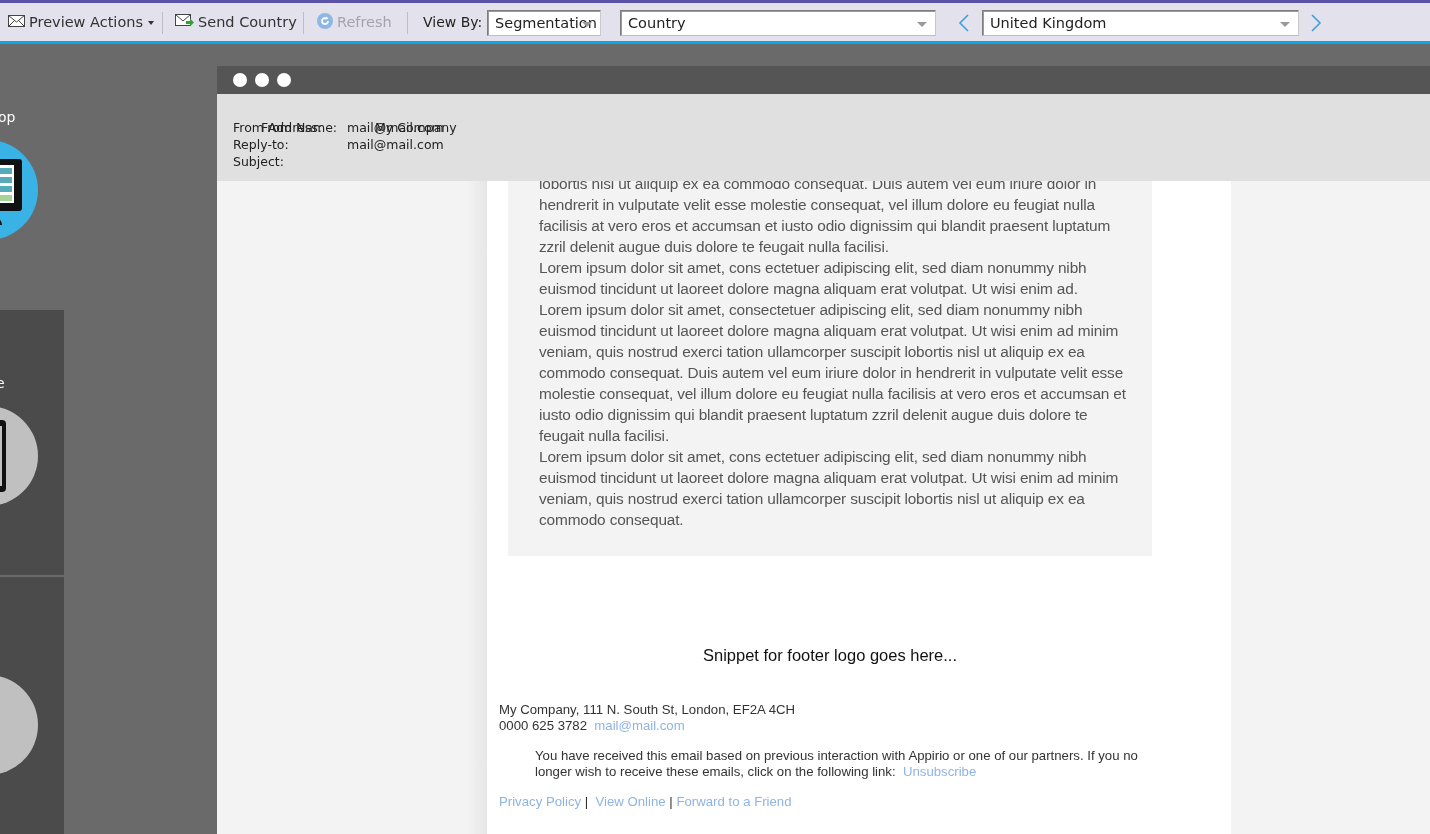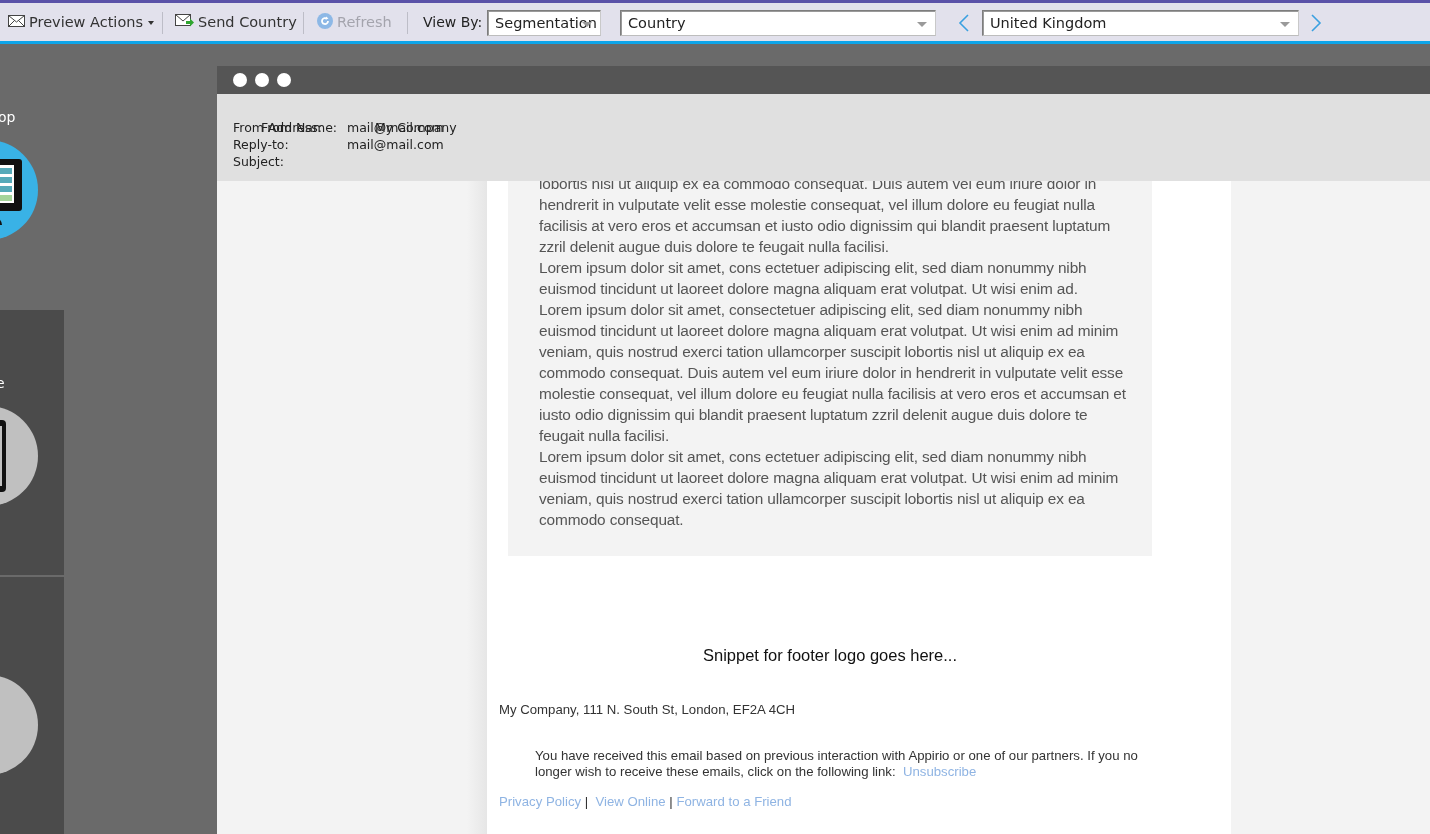--- a/index.html
+++ b/index.html
@@ -176,20 +176,24 @@
       <p>lobortis nisl ut aliquip ex ea commodo consequat. Duis autem vel eum iriure dolor in hendrerit in vulputate velit esse molestie consequat, vel illum dolore eu feugiat nulla facilisis at vero eros et accumsan et iusto odio dignissim qui blandit praesent luptatum zzril delenit augue duis dolore te feugait nulla facilisi.</p>
       <p>Lorem ipsum dolor sit amet, cons ectetuer adipiscing elit, sed diam nonummy nibh euismod tincidunt ut laoreet dolore magna aliquam erat volutpat. Ut wisi enim ad.</p>
       <p>Lorem ipsum dolor sit amet, consectetuer adipiscing elit, sed diam nonummy nibh euismod tincidunt ut laoreet dolore magna aliquam erat volutpat. Ut wisi enim ad minim veniam, quis nostrud exerci tation ullamcorper suscipit lobortis nisl ut aliquip ex ea commodo consequat. Duis autem vel eum iriure dolor in hendrerit in vulputate velit esse molestie consequat, vel illum dolore eu feugiat nulla facilisis at vero eros et accumsan et iusto odio dignissim qui blandit praesent luptatum zzril delenit augue duis dolore te feugait nulla facilisi.</p>
       <p>Lorem ipsum dolor sit amet, cons ectetuer adipiscing elit, sed diam nonummy nibh euismod tincidunt ut laoreet dolore magna aliquam erat volutpat. Ut wisi enim ad minim veniam, quis nostrud exerci tation ullamcorper suscipit lobortis nisl ut aliquip ex ea commodo consequat.</p>
     </div>
 
     <div class="footer-logo">Snippet for footer logo goes here...</div>
 
     <div class="footer" style="top:521px;">
       <div>My Company, 111 N. South St, London, EF2A 4CH</div>
+      <div>
+        <span>0000 625 3782</span>&nbsp;
+        <a class="link">mail@mail.com</a>
+      </div>
     </div>
 
     <div class="footer" style="top:567px; padding:0 36px;">
       <span>You have received this email based on previous interaction with Appirio or one of our partners. If you no longer wish to receive these emails, click on the following link:</span>&nbsp;
       <a class="link">Unsubscribe</a>
     </div>
 
     <div class="footer" style="top:613px;">
       <a class="link">Privacy Policy</a>
       <span>|</span>&nbsp;

